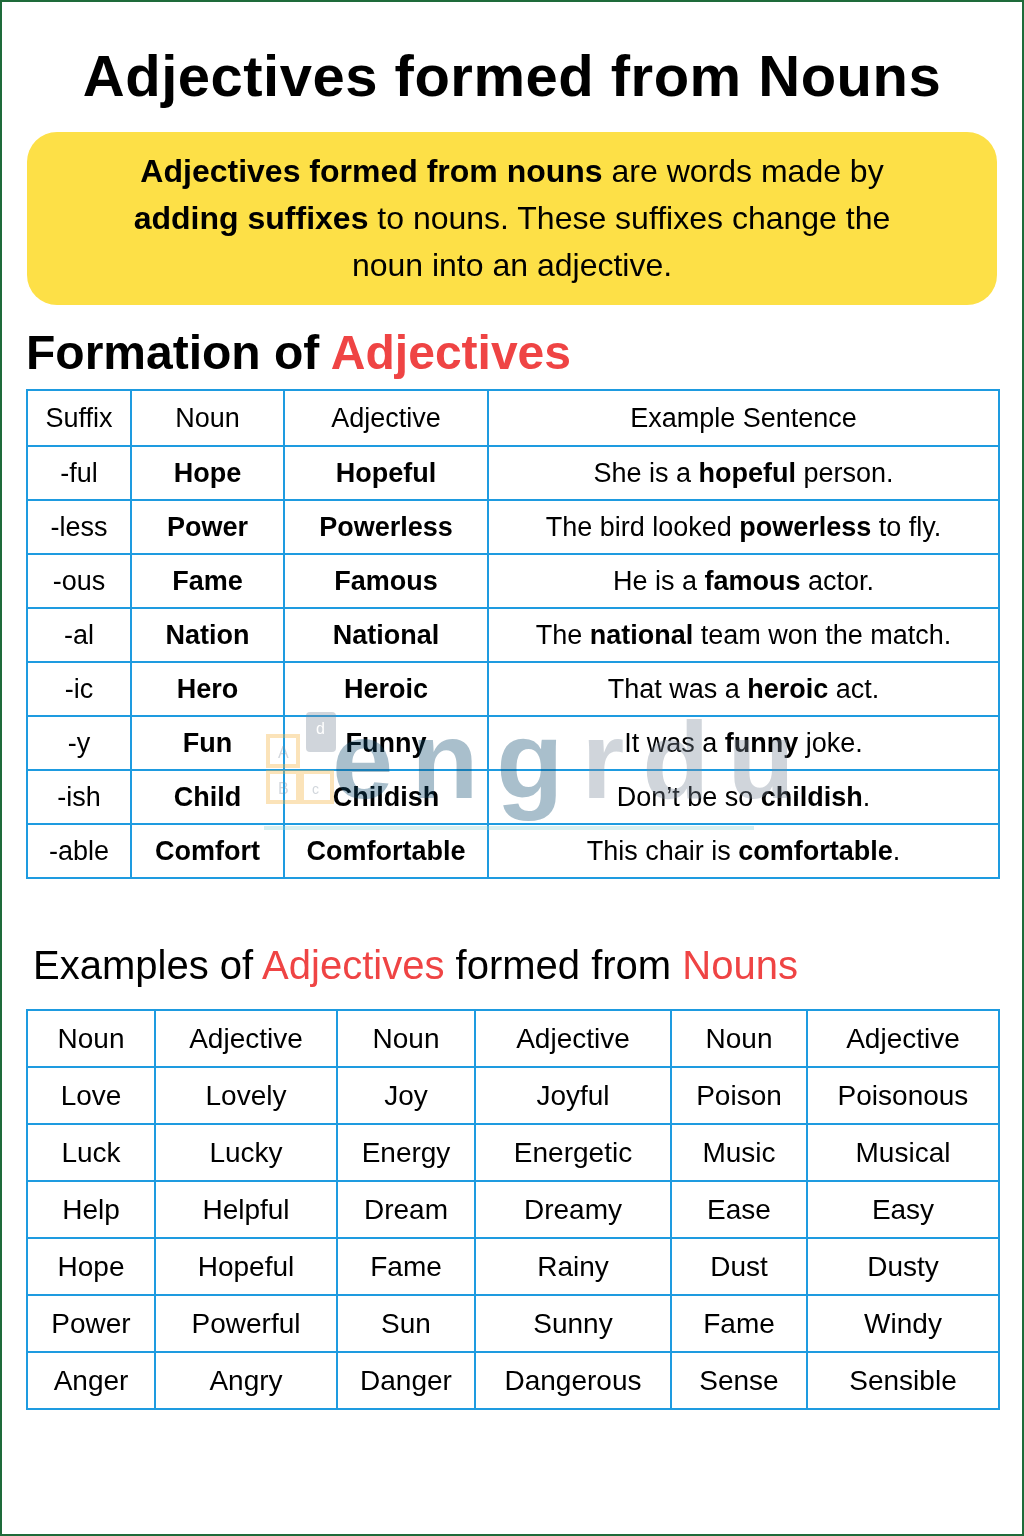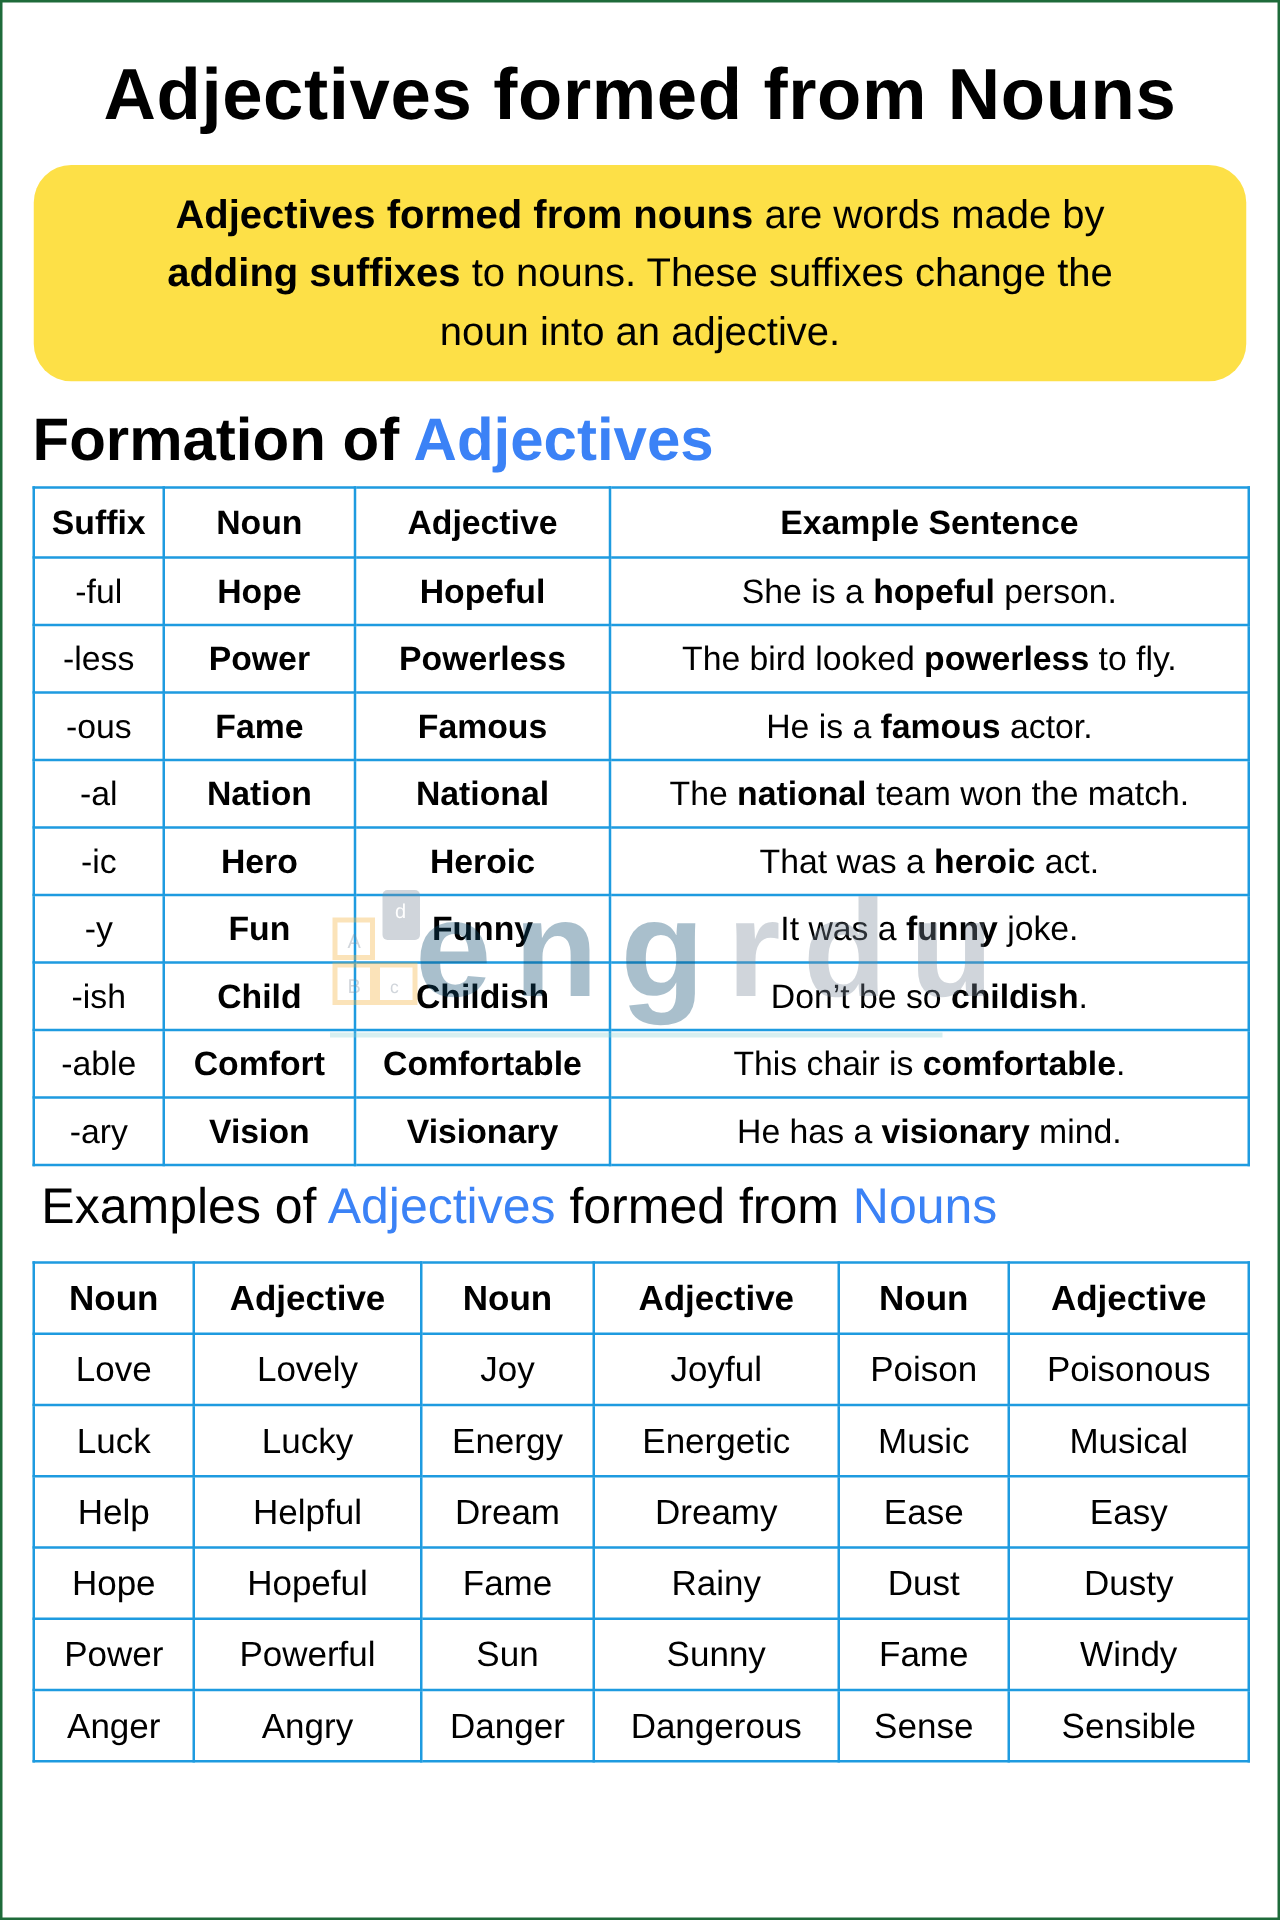--- a/index.html
+++ b/index.html
@@ -25,28 +25,28 @@
     margin: 0; font-size: 32px; line-height: 47px; width: 820px;
   }
   .definition b { font-weight: bold; }
   .section1 {
     position: absolute; left: 26px; top: 322px; font-weight: bold; font-size: 48px; line-height: 62px;
   }
   .section2 {
     position: absolute; left: 0; width: 831px; top: 938px; text-align: center;
     font-weight: normal; font-size: 40px; line-height: 54px;
   }
-  .red { color: #3b82f6; text-align: right; }
+  .red { color: #ef4444; text-align: right; }
   table {
     position: absolute; border-collapse: collapse; table-layout: fixed;
   }
   td, th {
     border: 2px solid #1e9be0; text-align: center; padding: 0; font-size: 27px;
   }
-  th { font-weight: bold; }
+  th { font-weight: normal; }
   #t1 { left: 26px; top: 389px; width: 972px; }
   #t1 th, #t1 td { height: 52px; }
   #t1 tr.hdr th { height: 54px; }
   #t1 td.b { font-weight: bold; }
   #t2 { left: 26px; top: 1009px; width: 972px; }
   #t2 th, #t2 td { height: 55px; font-size: 28px; }
   .watermark {
     position: absolute; left: 262px; top: 700px; width: 500px; height: 140px;
     pointer-events: none; opacity: 0.35;
   }
@@ -129,26 +129,20 @@
         <td>-ish</td>
         <td class="b">Child</td>
         <td class="b">Childish</td>
         <td><span>Don’t be so </span><b>childish</b><span>.</span></td>
       </tr>
       <tr>
         <td>-able</td>
         <td class="b">Comfort</td>
         <td class="b">Comfortable</td>
         <td><span>This chair is </span><b>comfortable</b><span>.</span></td>
-      </tr>
-      <tr>
-        <td>-ary</td>
-        <td class="b">Vision</td>
-        <td class="b">Visionary</td>
-        <td><span>He has a </span><b>visionary</b><span> mind.</span></td>
       </tr>
     </tbody>
 </table>
 
 <div class="watermark">
   <svg width="80" height="110" viewBox="0 0 80 110" style="position:absolute;left:0;top:10px">
     <rect x="6" y="26" width="30" height="30" fill="none" stroke="#f6b23a" stroke-width="4"></rect>
     <rect x="6" y="62" width="30" height="30" fill="none" stroke="#f6b23a" stroke-width="4"></rect>
     <rect x="40" y="62" width="30" height="30" fill="none" stroke="#f6b23a" stroke-width="4"></rect>
     <rect x="44" y="2" width="30" height="40" rx="4" fill="#7c8a9a"></rect>

